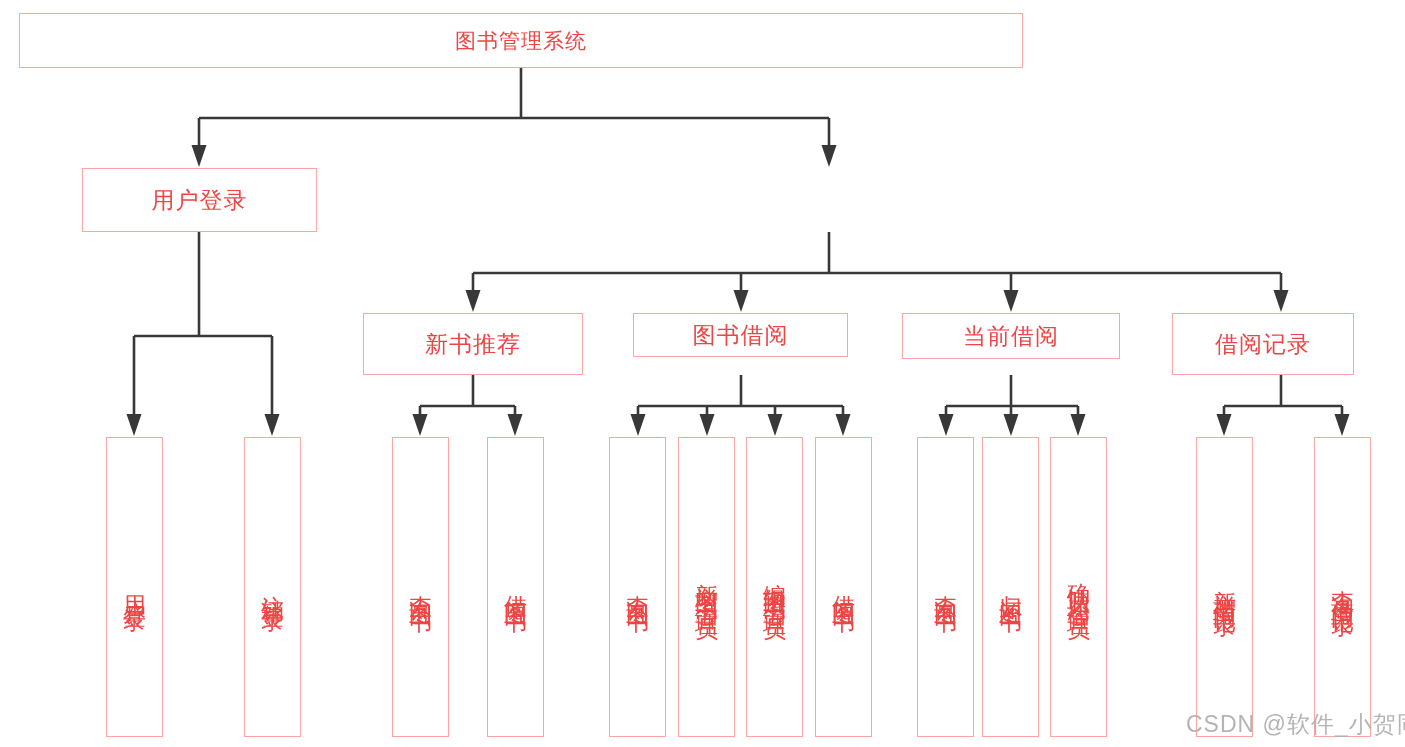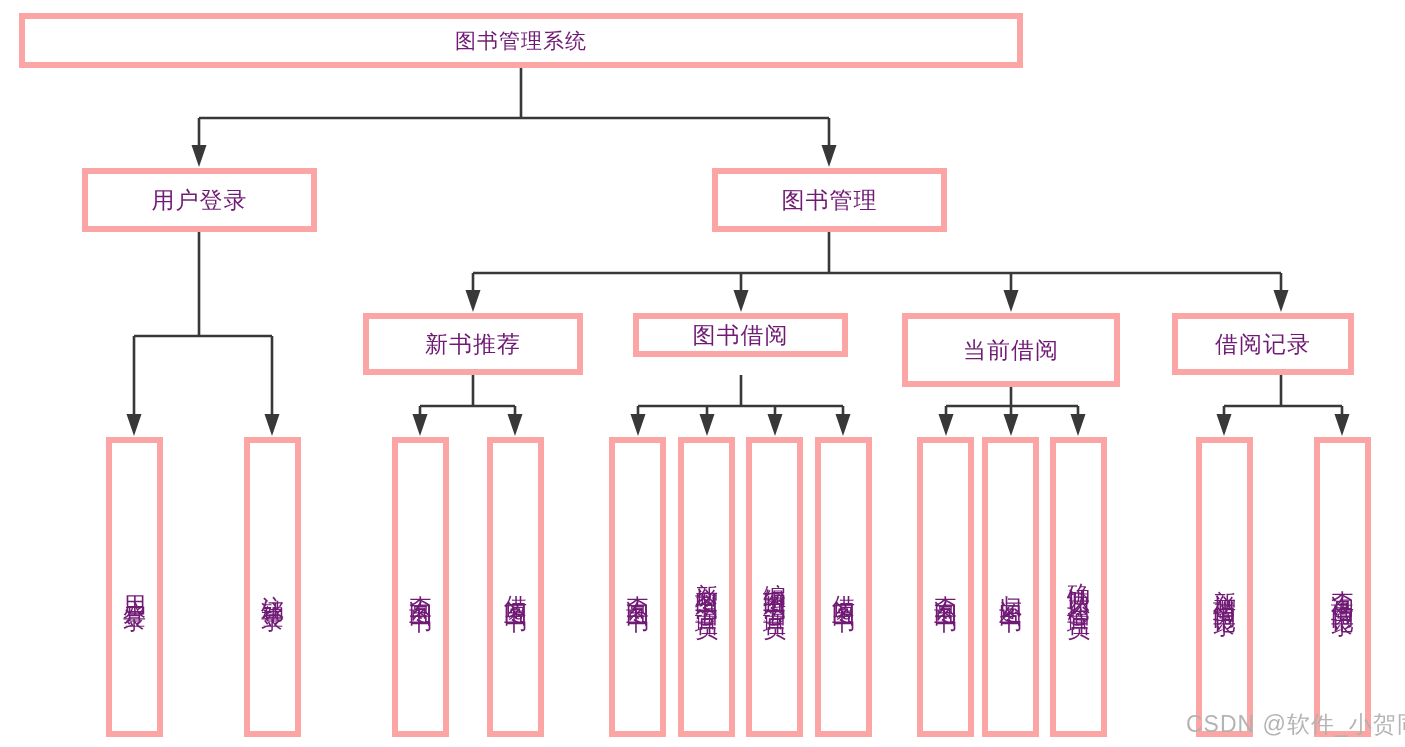--- a/index.html
+++ b/index.html
@@ -19,26 +19,26 @@
     position: absolute;
     left: 0;
     top: 0;
     width: 1405px;
     height: 747px;
     z-index: 1;
   }
   .node {
     position: absolute;
     box-sizing: border-box;
-    border: 6px solid #fca5a5;
+    border: 1px solid #fca5a5;
     background: #ffffff;
     display: flex;
     align-items: center;
     justify-content: center;
-    color: #701a75;
+    color: #ef4444;
     z-index: 2;
   }
   .hnode {
     font-size: 23px;
     letter-spacing: 1px;
     white-space: nowrap;
   }
   .root {
     font-size: 21px;
   }
@@ -110,31 +110,28 @@
     </g>
   </svg>
 
   <div class="node hnode root" style="left:19px; top:13px; width:1004px; height:55px;">
     <span>图书管理系统</span>
   </div>
 
   <div class="node hnode" style="left:82px; top:168px; width:235px; height:64px;">
     <span>用户登录</span>
   </div>
-  <div class="node hnode" style="left:712px; top:168px; width:235px; height:64px;">
-    <span>图书管理</span>
-  </div>
 
   <div class="node hnode" style="left:363px; top:313px; width:220px; height:62px;">
     <span>新书推荐</span>
   </div>
   <div class="node hnode" style="left:633px; top:313px; width:215px; height:44px;">
     <span>图书借阅</span>
   </div>
-  <div class="node hnode" style="left:902px; top:313px; width:218px; height:74px;">
+  <div class="node hnode" style="left:902px; top:313px; width:218px; height:46px;">
     <span>当前借阅</span>
   </div>
   <div class="node hnode" style="left:1172px; top:313px; width:182px; height:62px;">
     <span>借阅记录</span>
   </div>
 
   <div class="node vnode" style="left:106px;">
     <span class="vtext">用户登录</span>
   </div>
   <div class="node vnode" style="left:244px;">

